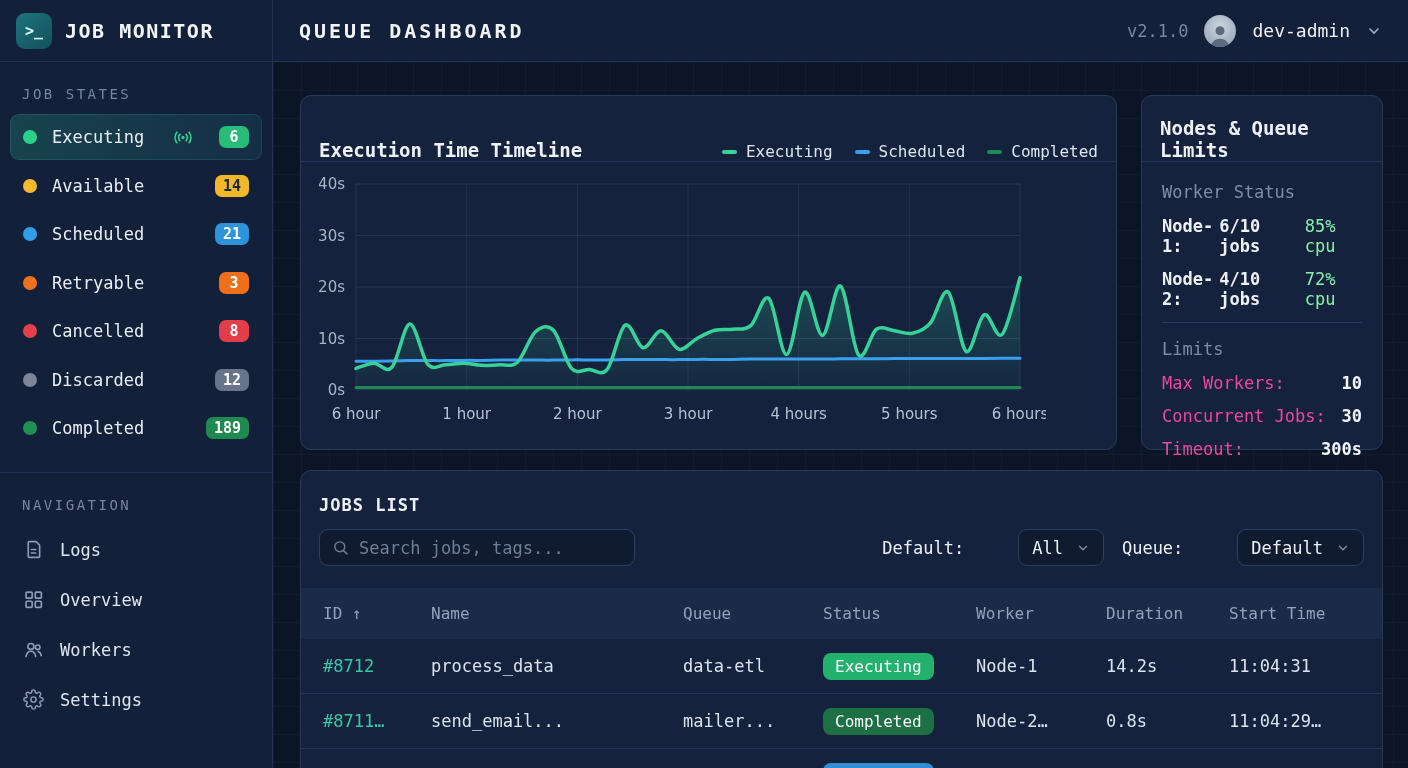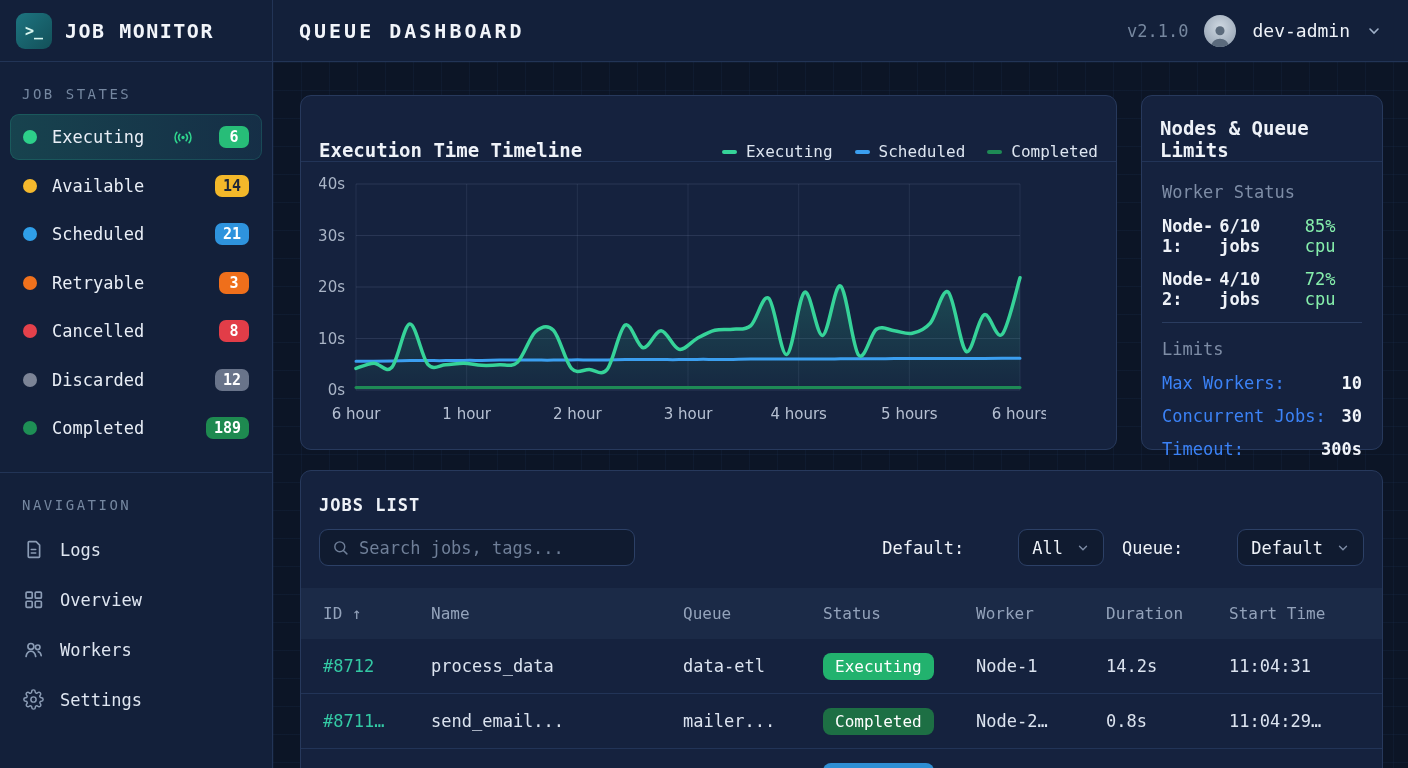--- a/index.html
+++ b/index.html
@@ -105,21 +105,21 @@
   
   .nodes-card { width:242px; flex:none; display:flex; flex-direction:column; }
   .nodes-body { padding:20px 20px 0 20px; font-size:17px; }
   .sub-label { color:#7e8da6; margin-bottom:14px; }
   .worker-row { display:flex; align-items:baseline; margin-bottom:13px; }
   .worker-name { color:#eef2f8; font-weight:bold; }
   .worker-jobs { color:#eef2f8; font-weight:bold; margin-left:auto; }
   .worker-cpu { color:#86efac; margin-left:12px; }
   .nodes-sep { height:1px; background:#2a3c5f; margin:6px 0 16px 0; }
   .limit-row { display:flex; margin-bottom:13px; }
-  .limit-label { color:#3b82f6; }
+  .limit-label { color:#ec4899; }
   .limit-value { margin-left:auto; color:#f2f5fa; font-weight:bold; }
   
   .jobs-card { height:430px; flex:none; display:flex; flex-direction:column; overflow:hidden; }
   .jobs-head { padding:24px 18px 0 18px; }
   .jobs-title { font-size:17px; font-weight:bold; letter-spacing:1px; color:#eef2f8; }
   .jobs-controls { display:flex; align-items:center; margin:14px 0 22px 0; }
   .search-box {
     width:316px; height:37px; border:1px solid #2c4066; border-radius:9px;
     background:#101b30; display:flex; align-items:center; gap:10px; padding:0 12px;
   }

